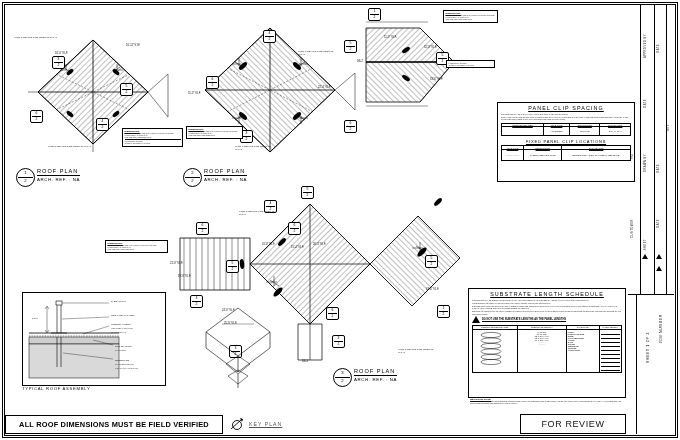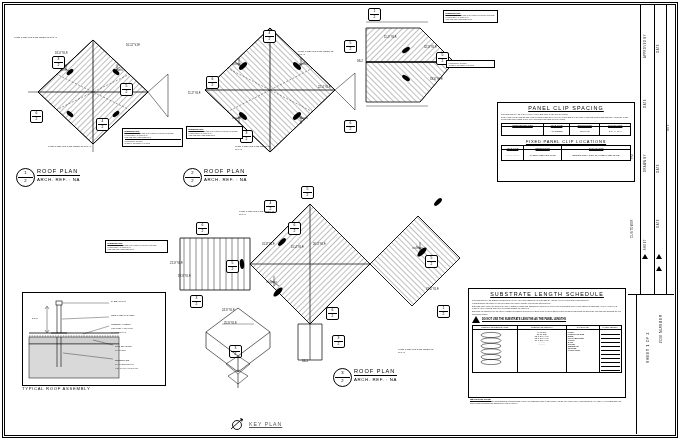--- a/index.html
+++ b/index.html
@@ -549,32 +549,38 @@
         </tr>
       </tbody>
         </table>
     </div>
   </div>
   <div class="abs" style="left:470px;top:398px;width:152px;">
     <div style="font-size:2.3px;font-weight:bold;text-decoration:underline;">IMPORTANT NOTE:</div>
     <div class="micro">THE ERECTOR AND THE ROLL RESPONSIBLE TO DETERMINE THE EXACT ORDERED ROOF PANEL LENGTH PRIOR TO FABRICATION. THE ERECTOR SHALL VERIFY ALL DIMENSIONS AND FIELD CONDITIONS BEFORE ORDERING PANEL MATERIAL.</div>
   </div>
 
+  <div class="abs" id="banner">
+    <span>ALL ROOF DIMENSIONS MUST BE FIELD VERIFIED</span>
+  </div>
 
   <div class="abs" id="keyplan">
     <svg width="18" height="14" viewBox="0 0 18 14">
       <g stroke="#000" fill="none" stroke-width="0.9">
         <circle cx="9" cy="8" r="4.5"></circle>
         <line x1="3" y1="12" x2="14" y2="2"></line>
         <path d="M12,1 l3,1 l-1,3 z" fill="#000" stroke="none"></path>
       </g>
     </svg>
     <span class="kp-lbl">KEY PLAN</span>
   </div>
 
+  <div class="abs" id="forreview">
+    <span>FOR REVIEW</span>
+  </div>
 
   <div class="abs" style="left:628px;top:4px;width:46px;height:430px;">
     <div class="abs" style="left:0;top:0;width:12px;height:290px;border-right:.8px solid #000;border-bottom:.8px solid #000;">
       <span class="abs vtx vt-sm" style="left:3px;top:150px;">PM</span>
       <span class="abs vtx vt-sm" style="left:3px;top:215px;">CUSTOMER</span>
     </div>
     <div class="abs" style="left:12px;top:0;width:14px;height:290px;border-right:.8px solid #000;border-bottom:.8px solid #000;">
       <span class="abs vtx vt-sm" style="left:4px;top:30px;">APPROVED BY</span>
       <span class="abs vtx vt-sm" style="left:4px;top:95px;">DATE</span>
       <span class="abs vtx vt-sm" style="left:4px;top:150px;">DRAWN BY</span>

